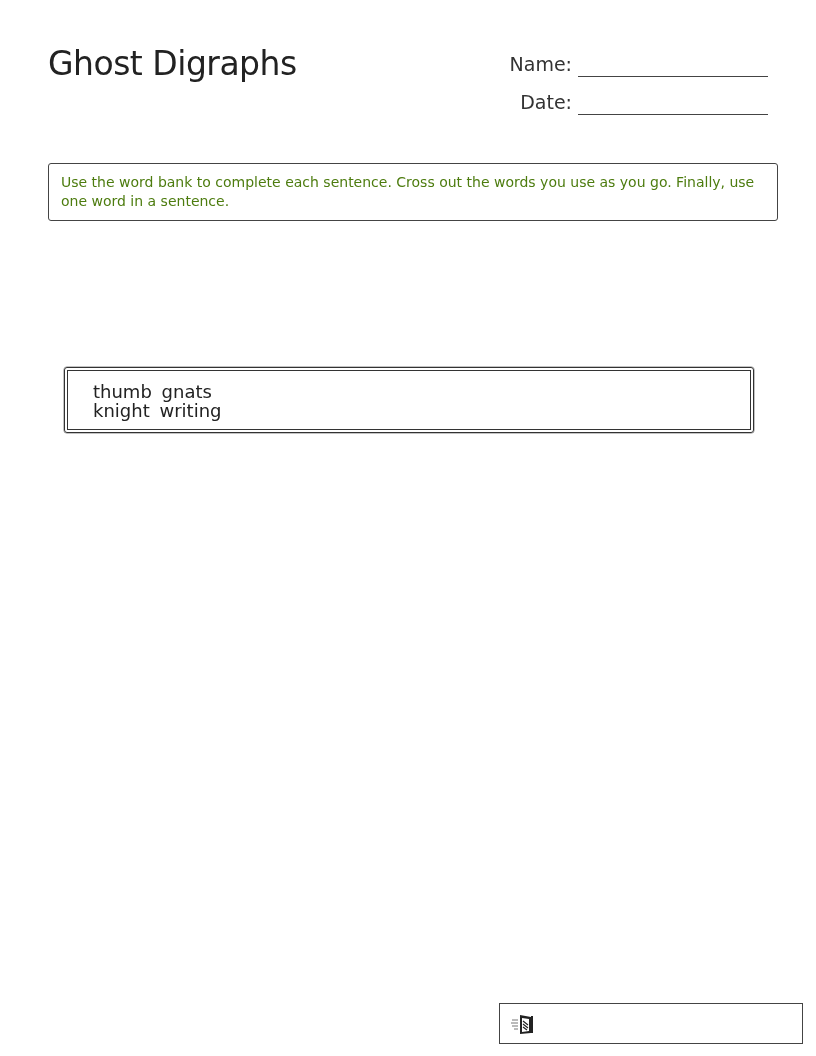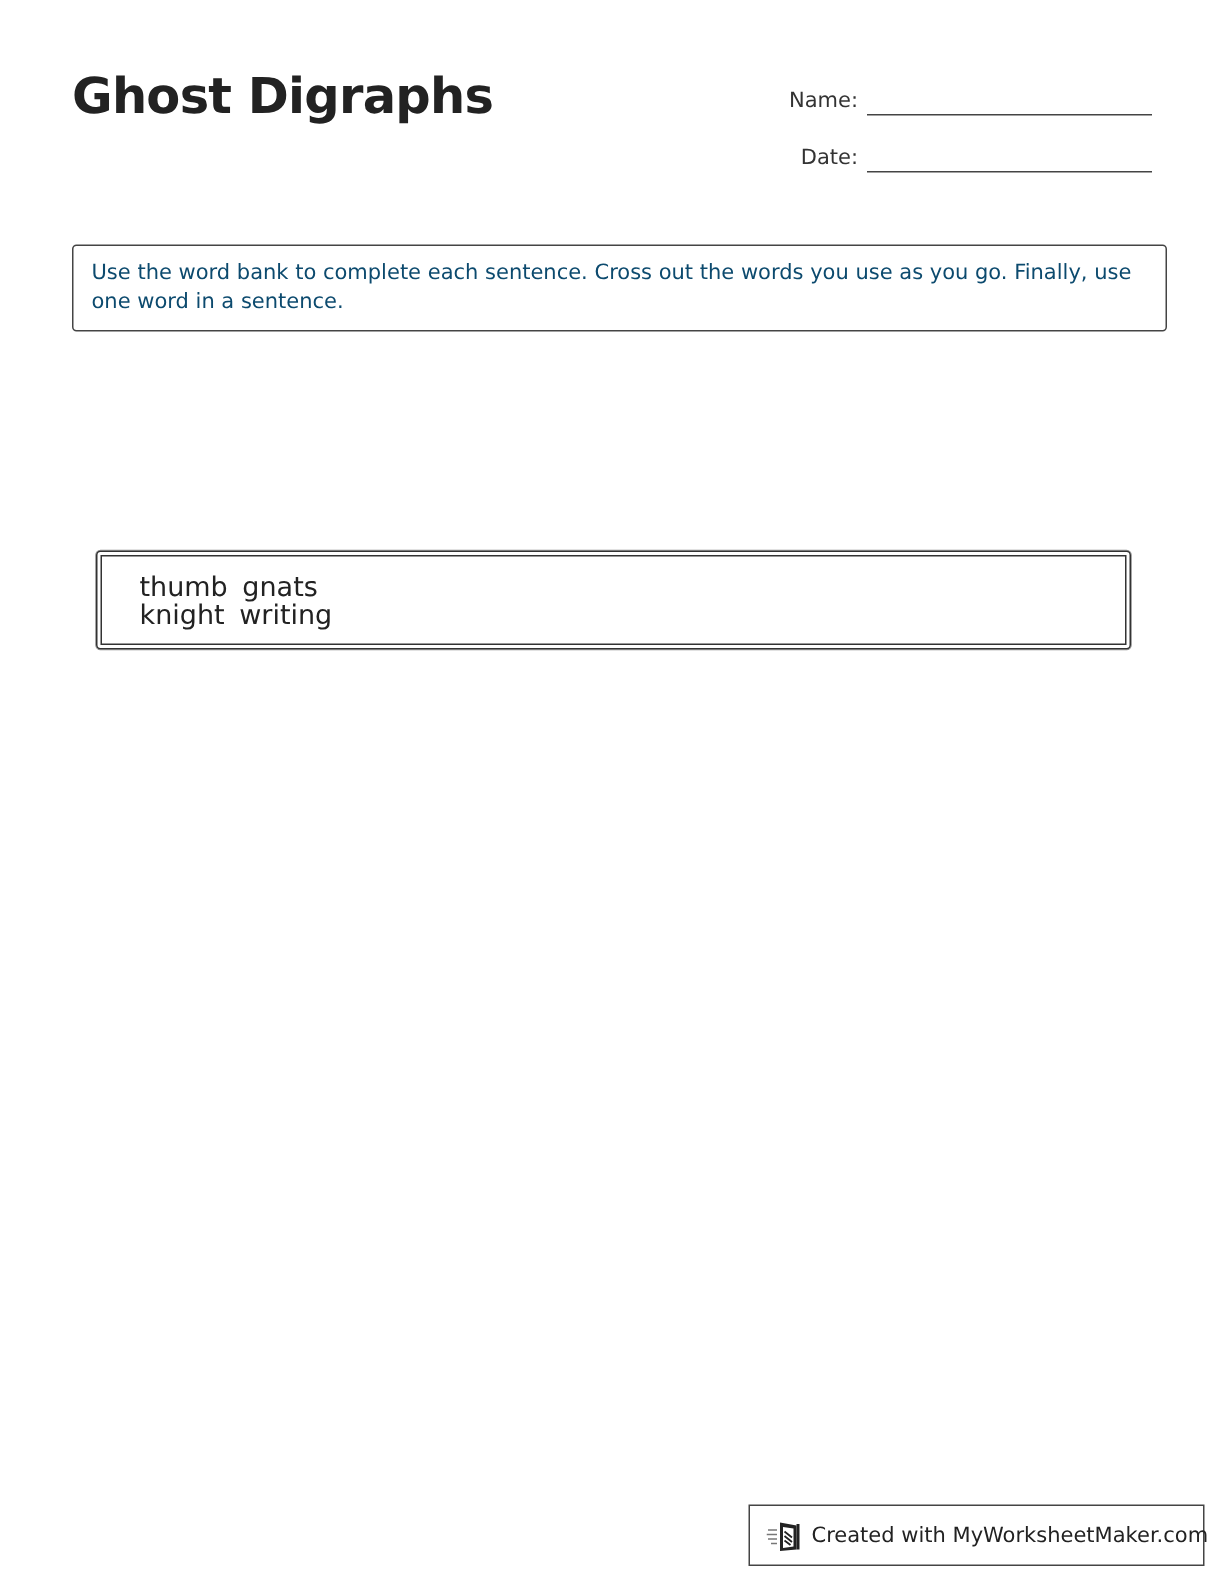--- a/index.html
+++ b/index.html
@@ -13,57 +13,57 @@
     position: relative;
     font-family: "DejaVu Sans", sans-serif;
     color: #222222;
     overflow: hidden;
   }
   .title {
     position: absolute;
     left: 48px;
     top: 46px;
     font-size: 33px;
-    font-weight: bold;
+    font-weight: normal;
     color: #222222;
     letter-spacing: -0.5px;
     margin: 0;
     line-height: 1.1;
   }
   .field-row {
     position: absolute;
     display: flex;
     align-items: flex-end;
     right: 48px;
   }
   .field-row.name { top: 50px; }
   .field-row.date { top: 88px; margin-left: 20px; }
   .field-label {
-    font-size: 14px;
+    font-size: 19px;
     color: #333333;
     margin-right: 6px;
     line-height: 1.2;
   }
   .field-line {
     width: 190px;
     border-bottom: 1.5px solid #444444;
     height: 26px;
     margin-bottom: -1px;
   }
   .instructions {
     position: absolute;
     left: 48px;
     top: 163px;
     width: 704px;
     border: 1.5px solid #444444;
     border-radius: 3px;
     padding: 9px 12px 10px 12px;
     font-size: 14px;
     line-height: 18.5px;
-    color: #0c4a6e;
+    color: #4d7c0f;
     box-sizing: content-box;
   }
   .word-bank {
     position: absolute;
     left: 64px;
     top: 367px;
     width: 682px;
     height: 58px;
     border: 4px double #333333;
     border-radius: 3px;
@@ -135,14 +135,13 @@
       <line x1="1" y1="7" x2="7" y2="7" stroke="#777" stroke-width="1"></line>
       <line x1="0" y1="10" x2="7" y2="10" stroke="#777" stroke-width="1"></line>
       <line x1="1" y1="13" x2="7" y2="13" stroke="#777" stroke-width="1"></line>
       <line x1="3" y1="16" x2="7" y2="16" stroke="#777" stroke-width="1"></line>
       <path d="M9 2 L20 4 L20 20 L9 21 Z" fill="#222"></path>
       <path d="M11 5 L18 6 L18 18 L11 19 Z" fill="#fff"></path>
       <path d="M12 8 L17 12 M12 11 L17 15 M12 14 L16 17" stroke="#222" stroke-width="1.2"></path>
       <rect x="20" y="3" width="2" height="17" fill="#222"></rect>
     </svg>
   </span>
-  <span class="footer-text">Created with MyWorksheetMaker.com</span>
 </div>
 
 </body></html>

